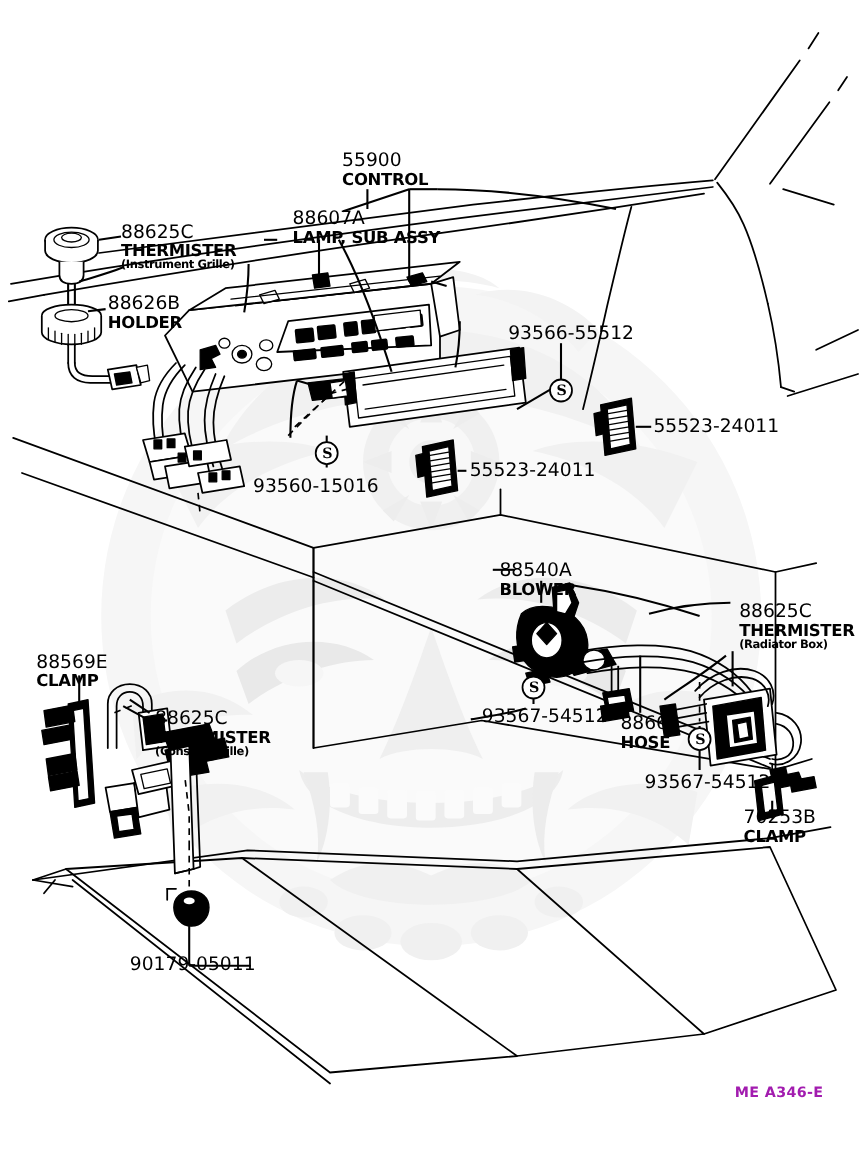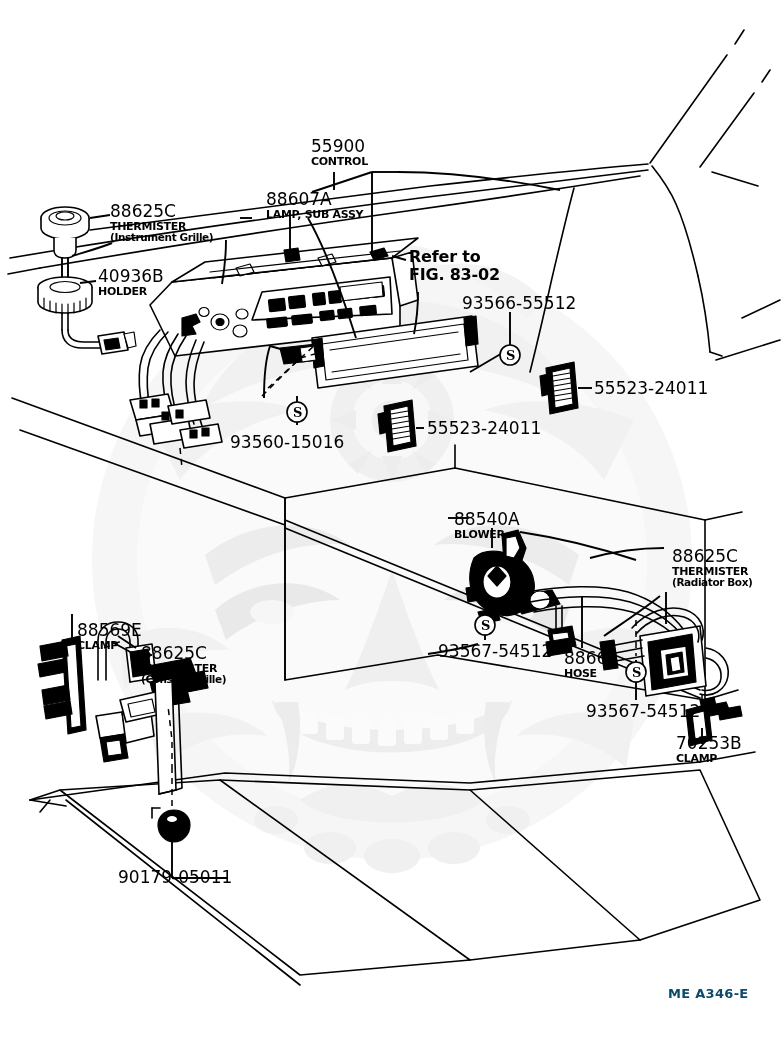--- a/index.html
+++ b/index.html
@@ -42,21 +42,21 @@
     white-space: nowrap;
     line-height: 1.0;
     letter-spacing: -0.2px;
   }
   .pn {
     font-size: 17px;
     font-weight: normal;
     letter-spacing: 0px;
   }
   .desc {
-    font-size: 11px;
+    font-size: 15px;
     font-weight: bold;
     letter-spacing: -0.3px;
     margin-top: 1px;
   }
   .desc2 {
     font-size: 10.5px;
     font-weight: bold;
     letter-spacing: -0.4px;
     margin-top: 0px;
   }
@@ -65,21 +65,21 @@
     font-weight: bold;
     line-height: 1.15;
     letter-spacing: -0.2px;
   }
   .figcode {
     position: absolute;
     font-family: "DejaVu Sans", sans-serif;
     font-size: 13px;
     font-weight: bold;
     letter-spacing: 0.3px;
-    color: #0c4a6e;
+    color: #a21caf;
   }
   .s-mark {
     position: absolute;
     font-family: "DejaVu Serif", serif;
     font-size: 13px;
     font-weight: bold;
     color: #000;
   }
 </style>
 </head>
@@ -559,28 +559,24 @@
     <div class="desc">LAMP, SUB ASSY</div>
   </div>
 
   <div class="label" style="left:110px; top:203px;">
     <div class="pn">88625C</div>
     <div class="desc">THERMISTER</div>
     <div class="desc2">(Instrument Grille)</div>
   </div>
 
   <div class="label" style="left:98px; top:268px;">
-    <div class="pn">40936B</div>
+    <div class="pn">88626B</div>
     <div class="desc">HOLDER</div>
   </div>
 
-  <div class="label refer" style="left:409px; top:248px;">
-    <div>Refer to</div>
-    <div>FIG. 83-02</div>
-  </div>
 
   <div class="label" style="left:462px; top:295px;text-align:right;">
     <div class="pn">93566-55512</div>
   </div>
 
   <div class="label" style="left:594px; top:380px;">
     <div class="pn">55523-24011</div>
   </div>
 
   <div class="label" style="left:427px; top:420px;">
@@ -613,21 +609,21 @@
 
   <div class="label" style="left:586px; top:703px;">
     <div class="pn">93567-54512</div>
   </div>
 
   <div class="label" style="left:676px; top:735px;">
     <div class="pn">70253B</div>
     <div class="desc">CLAMP</div>
   </div>
 
-  <div class="label" style="left:33px; top:622px;margin-left:44px;">
+  <div class="label" style="left:33px; top:594px;">
     <div class="pn">88569E</div>
     <div class="desc">CLAMP</div>
   </div>
 
   <div class="label" style="left:141px; top:645px;">
     <div class="pn">88625C</div>
     <div class="desc">THERMISTER</div>
     <div class="desc2">(Console Grille)</div>
   </div>
 

